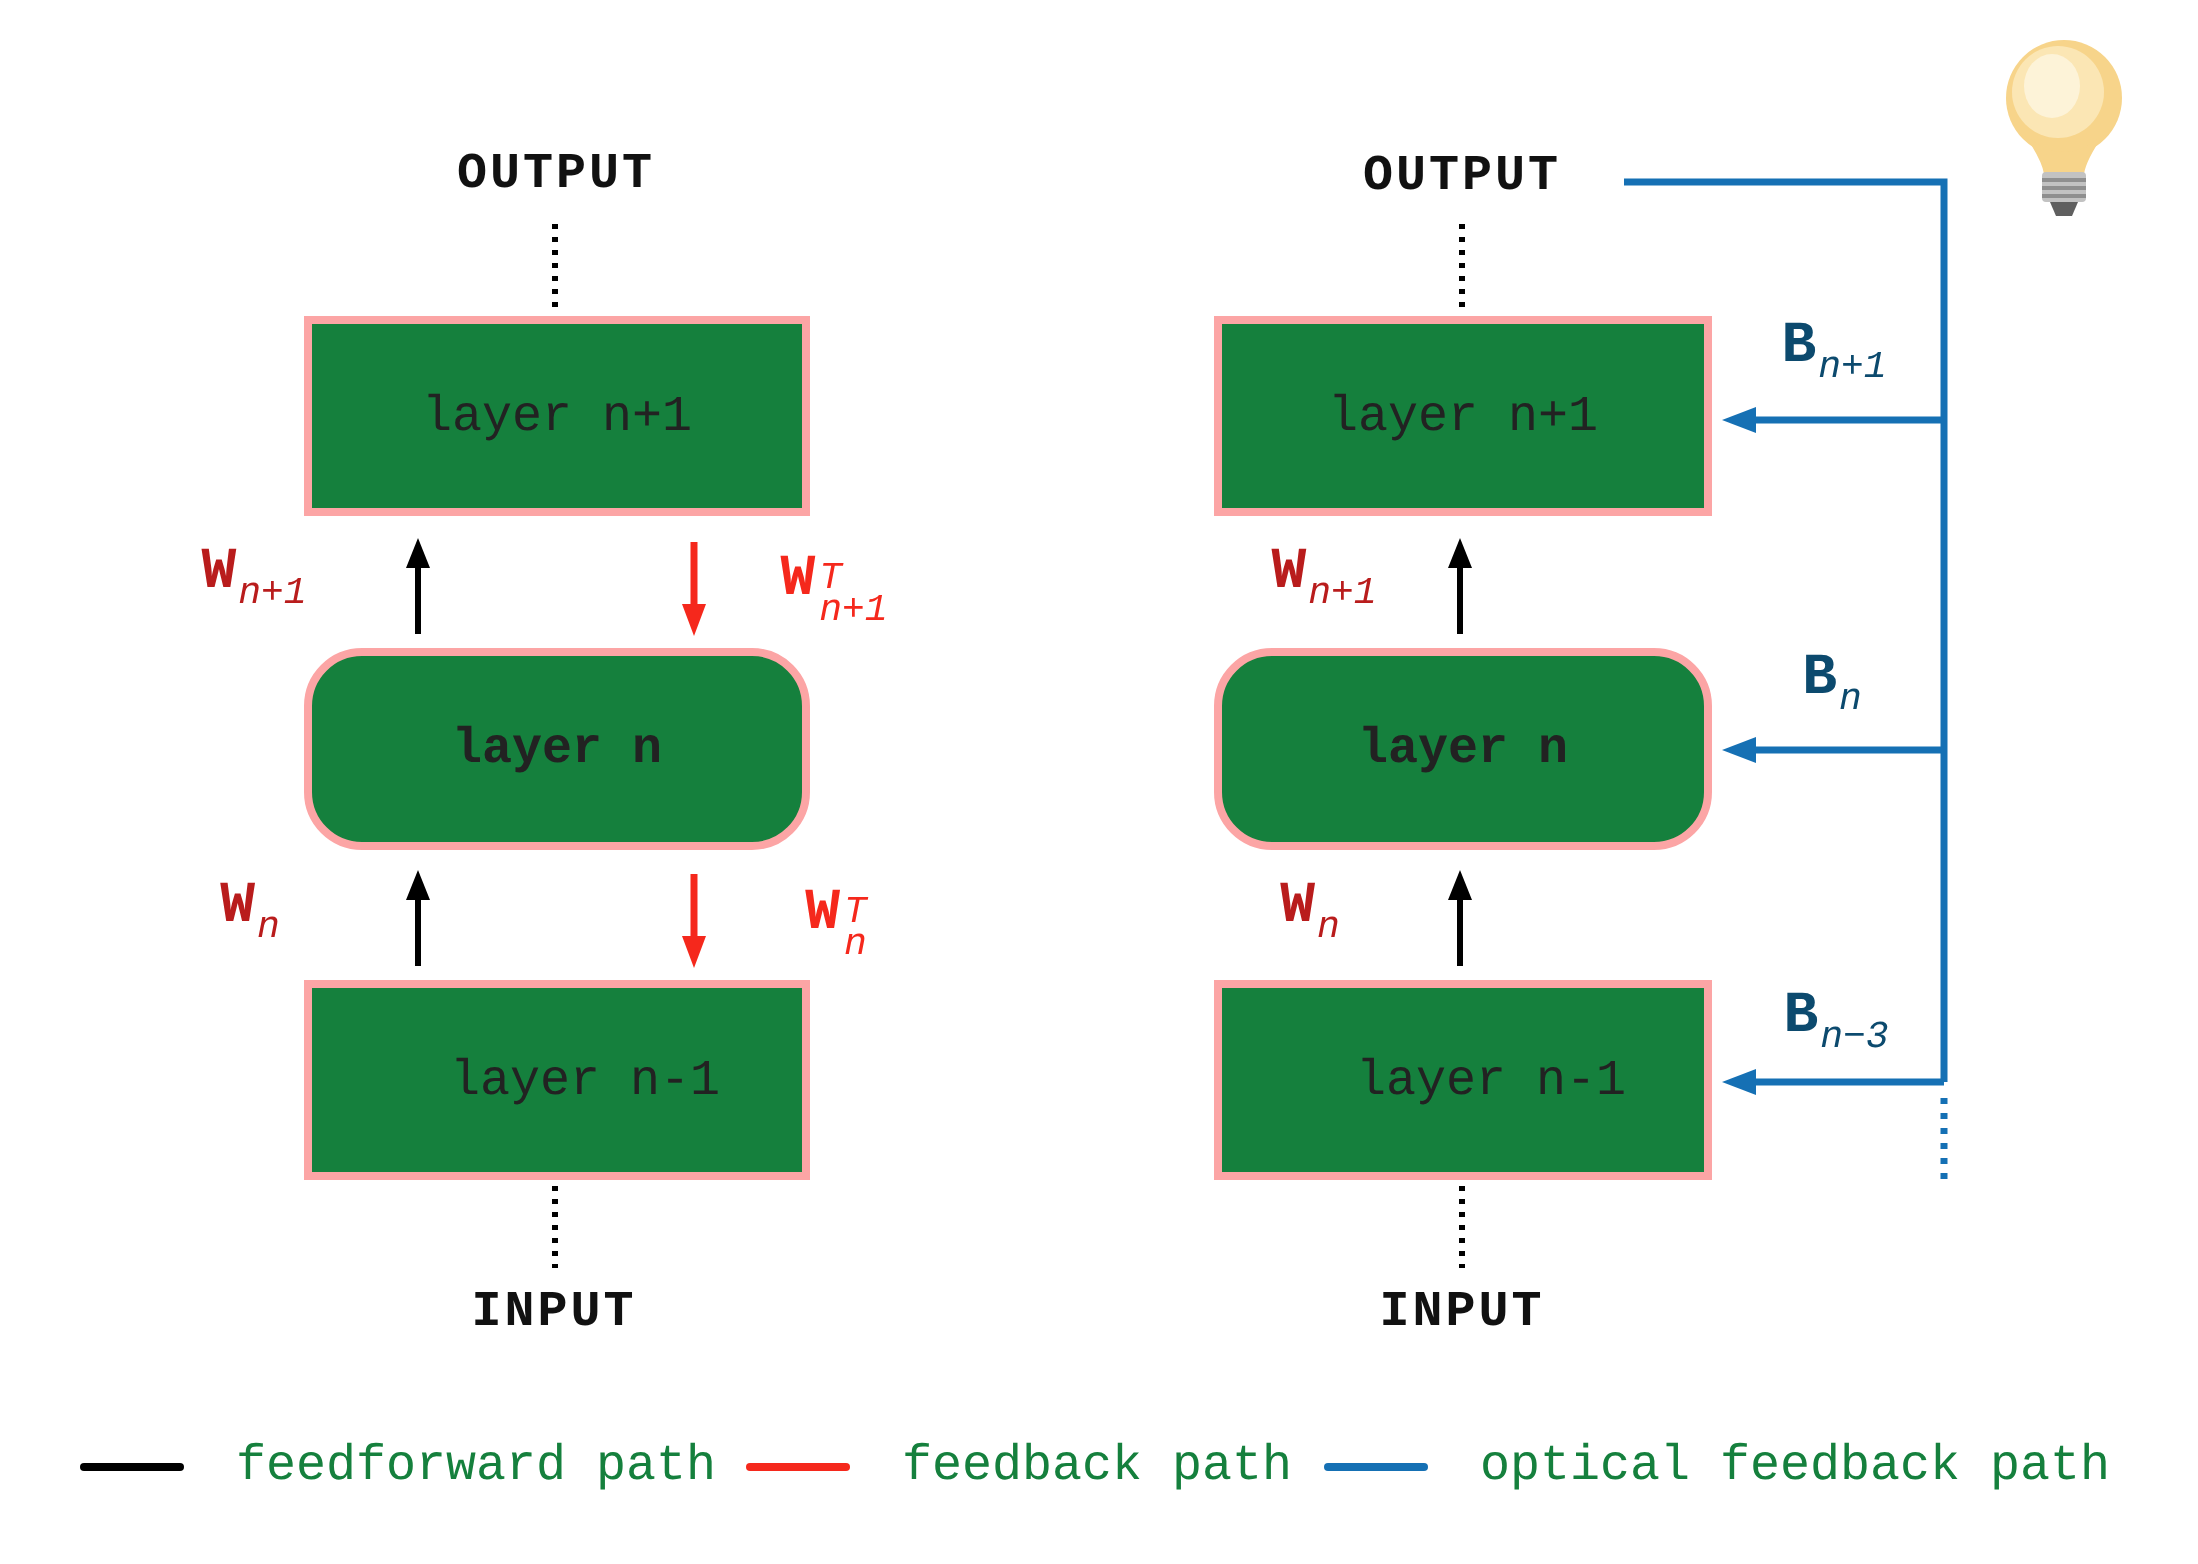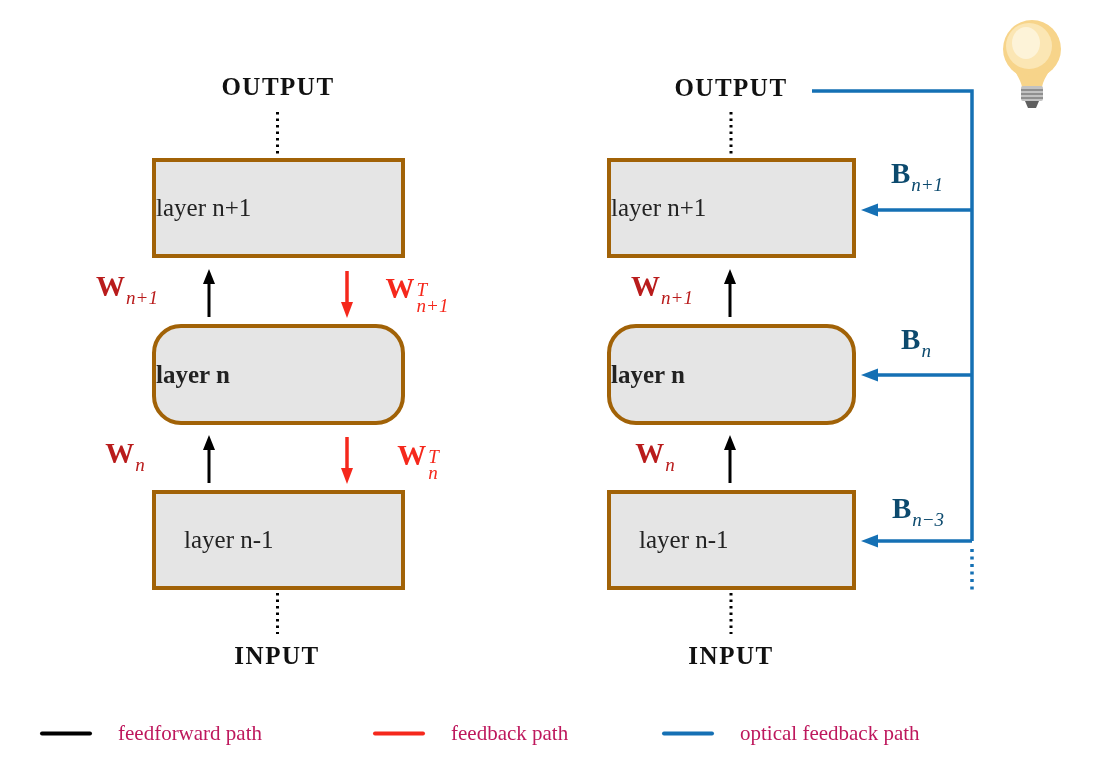--- a/index.html
+++ b/index.html
@@ -1,29 +1,29 @@
 <!DOCTYPE html>
 <html><head>
 <meta charset="utf-8">
 <style>
   html,body{margin:0;padding:0;background:#ffffff;}
   .canvas{
     position:relative;width:1099px;height:782px;background:#ffffff;overflow:hidden;
-    font-family:Liberation Serif, serif;color:#111;
+    font-family:Liberation Mono, monospace;color:#111;
   }
   .overlay{position:absolute;left:0;top:0;width:1099px;height:782px;pointer-events:none;}
   
   .caps{
     position:absolute;transform:translate(-50%,-50%);
     font-weight:bold;font-size:25px;letter-spacing:1.5px;white-space:nowrap;color:#111;
   }
   
   .layer-box{
-    position:absolute;box-sizing:border-box;border:4px solid #a16207;background:#e5e5e5;
-    display:flex;align-items:center;
+    position:absolute;box-sizing:border-box;border:4px solid #fca5a5;background:#15803d;
+    display:flex;align-items:center;justify-content:center;
     font-size:25px;color:#222;white-space:nowrap;
   }
   .layer-box.bold{font-weight:bold;border-radius:29px;}
   .box-l{left:152px;width:253px;}
   .box-r{left:607px;width:249px;}
   .row1{top:158px;height:100px;}
   .row2{top:324px;height:101px;}
   .row3{top:490px;height:100px;padding-left:28px;}
   
   .mlabel{
@@ -42,21 +42,21 @@
   .c-blue{color:#0c4a6e;}
   
   .legend-item{
     position:absolute;top:733px;transform:translateY(-50%);
     display:flex;align-items:center;white-space:nowrap;
   }
   .legend-dash{width:52px;height:4px;border-radius:2px;flex:none;}
   .legend-dash.d-black{background:#000000;}
   .legend-dash.d-red{background:#f5281c;}
   .legend-dash.d-blue{background:#1570b4;}
-  .legend-label{margin-left:26px;font-size:21px;color:#be185d;}
+  .legend-label{margin-left:26px;font-size:25px;color:#15803d;}
 </style>
 </head>
 <body>
 
 <div class="canvas">
 
   <svg class="overlay" viewBox="0 0 1099 782">
 
     <line x1="277.5" y1="112" x2="277.5" y2="155" stroke="#000" stroke-width="3" stroke-dasharray="2.5 4"></line>
     <line x1="277.5" y1="593" x2="277.5" y2="634" stroke="#000" stroke-width="3" stroke-dasharray="2.5 4"></line>

